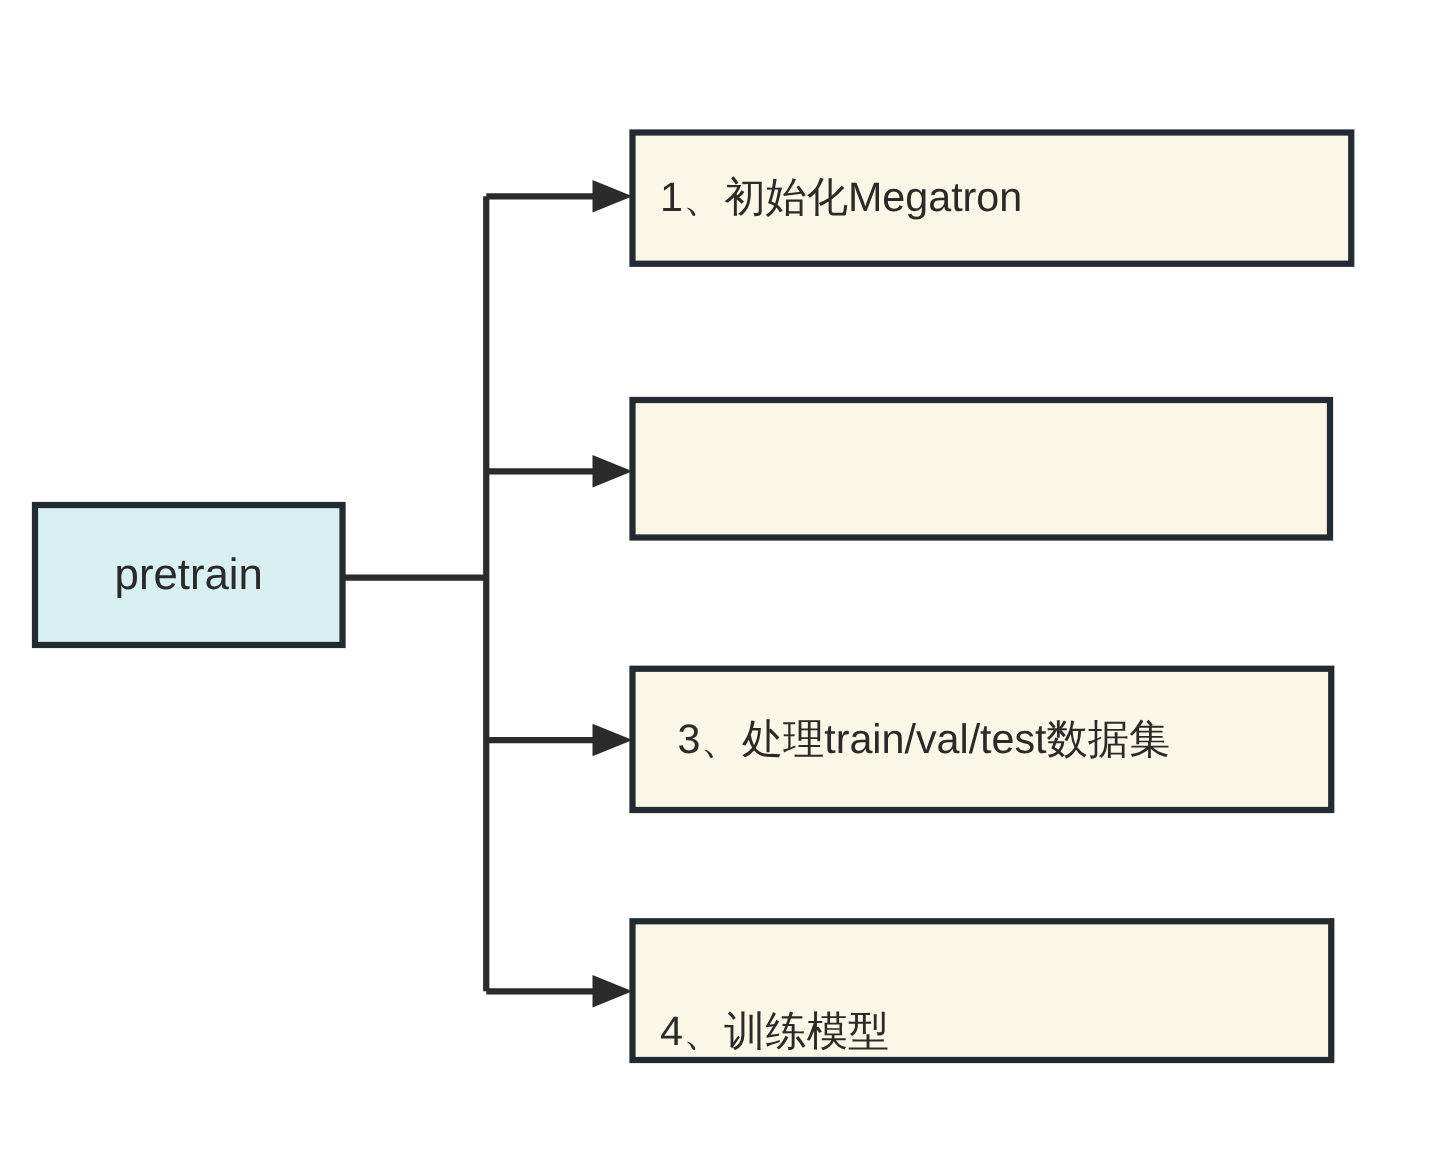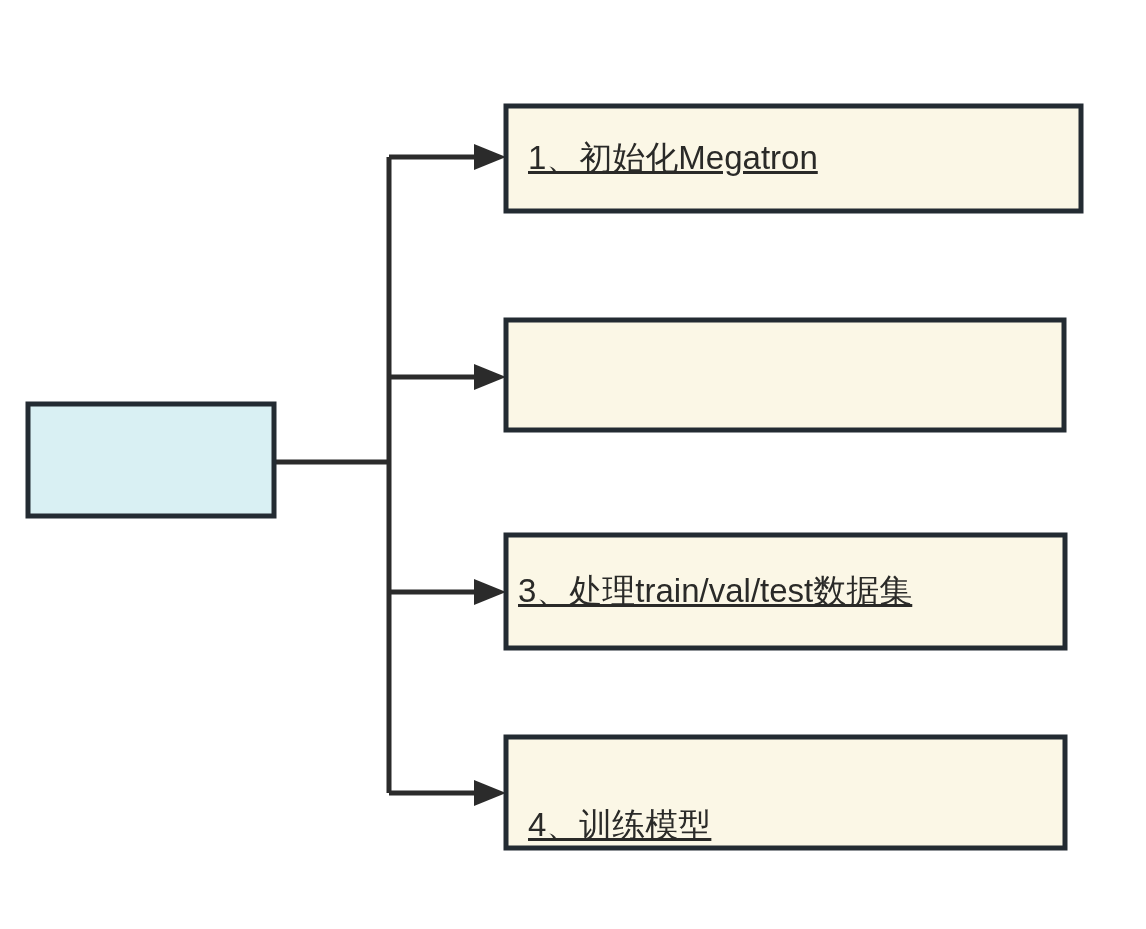--- a/index.html
+++ b/index.html
@@ -47,21 +47,20 @@
     stroke: none;
   }
   .node-label {
     position: absolute;
     color: #2a2a28;
     font-family: "Liberation Sans", "DejaVu Sans", sans-serif;
     font-weight: 400;
     line-height: 1.30;
     white-space: pre-line;
     pointer-events: none;
-    text-decoration: underline;
   }
   .label-root {
     font-size: 35px;
     left: 28px;
     top: 404px;
     width: 246px;
     height: 112px;
     display: flex;
     align-items: center;
     justify-content: center;
@@ -69,21 +68,21 @@
   .label-step {
     font-size: 33px;
     display: flex;
     align-items: center;
     justify-content: flex-start;
     padding-left: 22px;
     box-sizing: border-box;
   }
   #label-step-1 { left: 506px; top: 106px;  width: 575px; height: 105px; }
   #label-step-2 { left: 506px; top: 320px;  width: 558px; height: 110px; }
-  #label-step-3 { left: 496px; top: 535px;  width: 559px; height: 113px; }
+  #label-step-3 { left: 520px; top: 535px;  width: 559px; height: 113px; }
   #label-step-4 { left: 506px; top: 770px;  width: 559px; height: 111px; }
 
   .watermark {
     position: absolute;
     right: 30px;
     bottom: 38px;
     font-size: 31px;
     color: #d2d2d2;
     letter-spacing: 1px;
     font-family: "Liberation Sans", "DejaVu Sans", sans-serif;
@@ -115,20 +114,21 @@
 
     <rect class="node-rect step" x="506" y="106" width="575" height="105"></rect>
 
     <rect class="node-rect step" x="506" y="320" width="558" height="110"></rect>
 
     <rect class="node-rect step" x="506" y="535" width="559" height="113"></rect>
 
     <rect class="node-rect step" x="506" y="737" width="559" height="111"></rect>
   </svg>
 
+  <div class="node-label label-root">pretrain</div>
 
   <div class="node-label label-step" id="label-step-1">1、初始化Megatron</div>
 
 
   <div class="node-label label-step" id="label-step-3">3、处理train/val/test数据集</div>
 
   <div class="node-label label-step" id="label-step-4">4、训练模型</div>
 
 </div>
 

